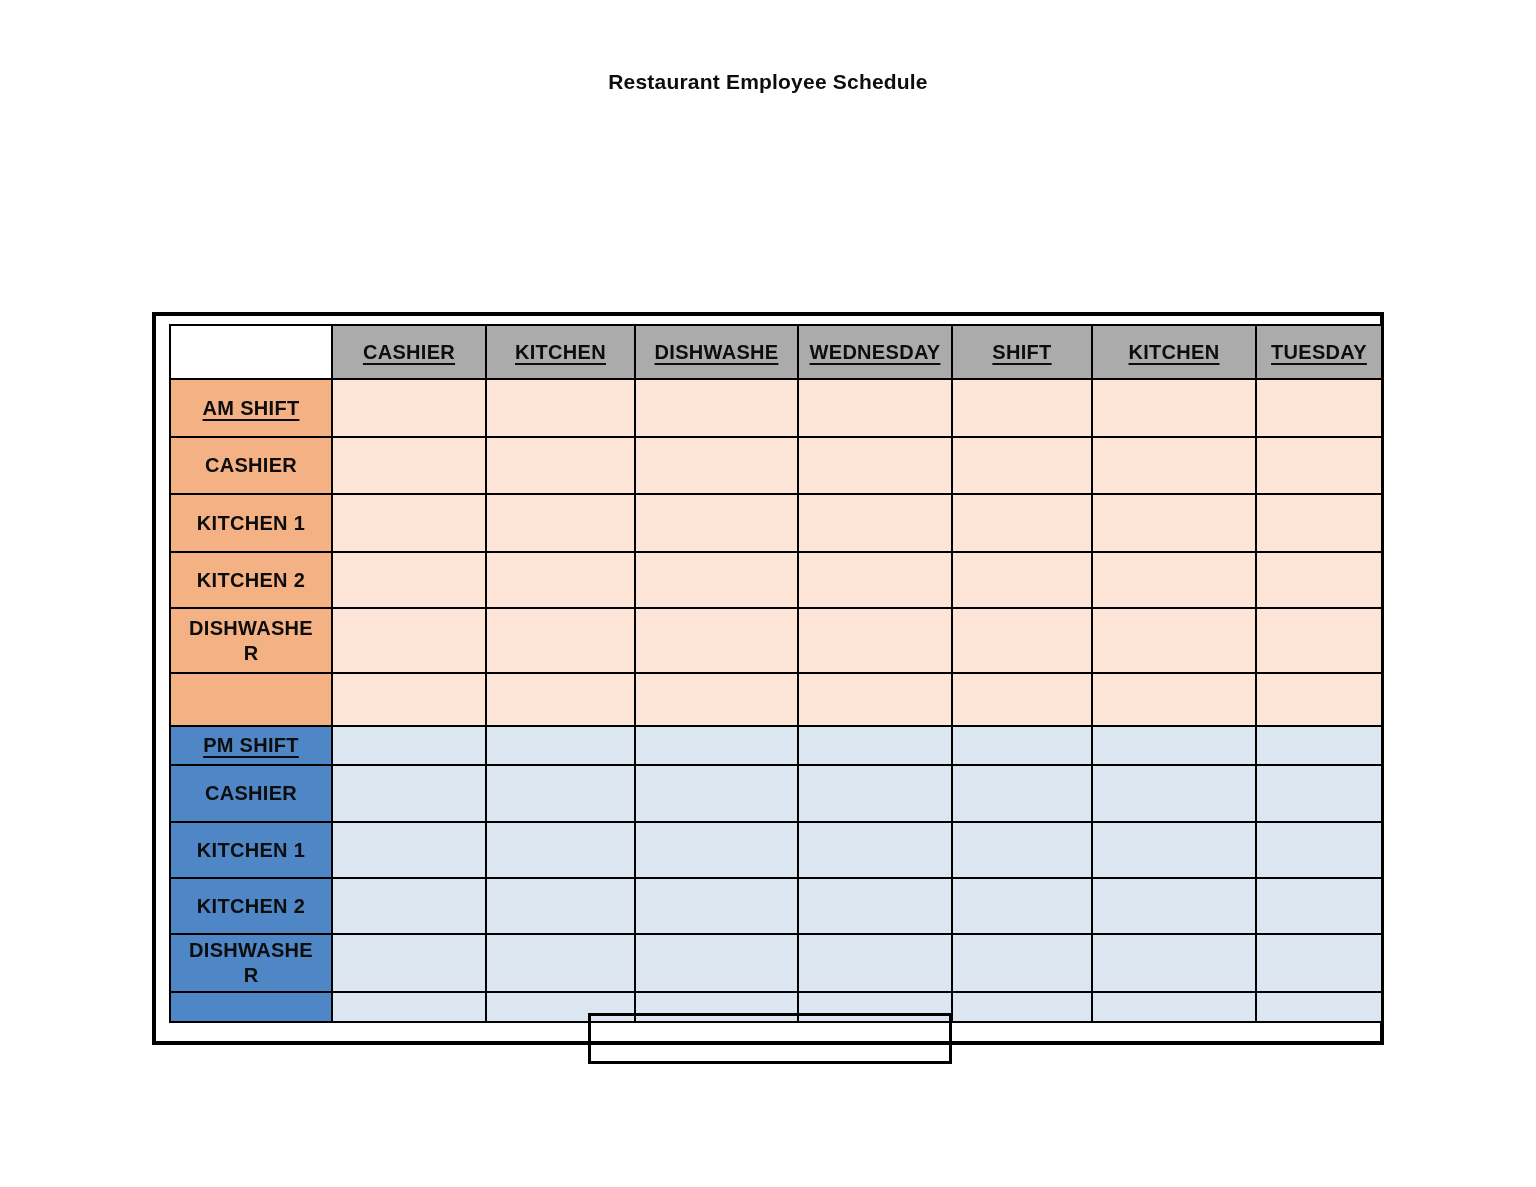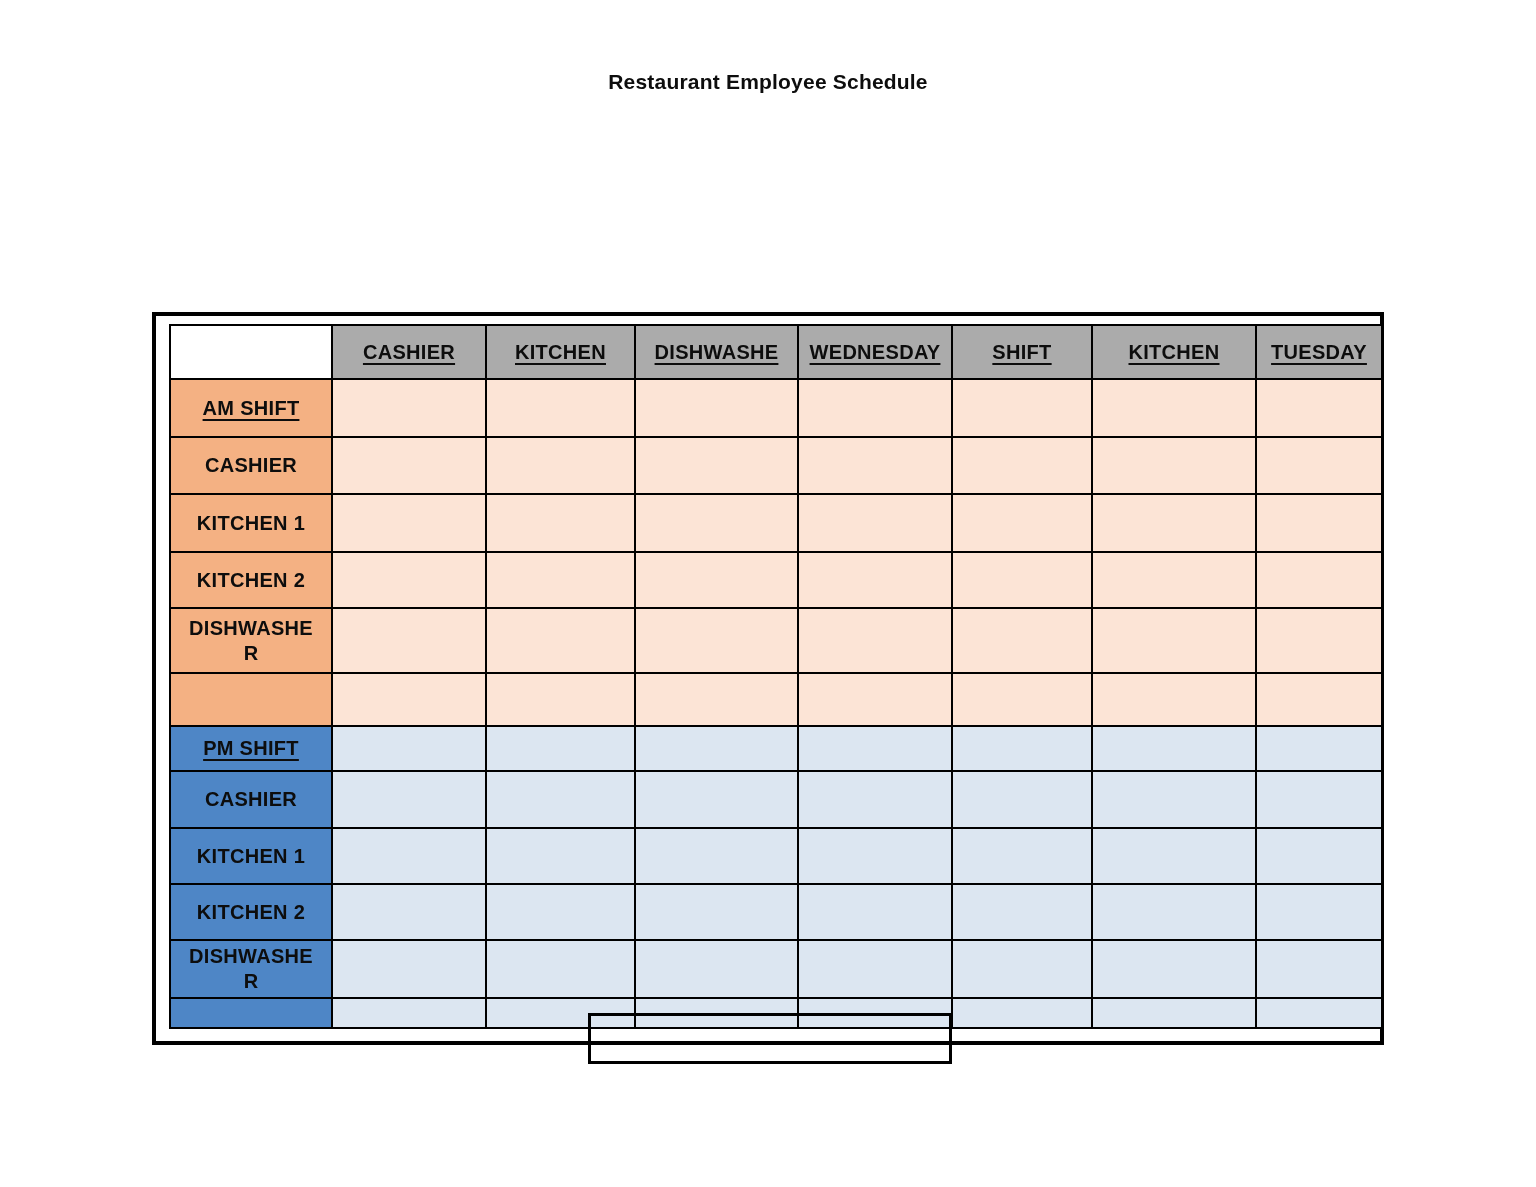--- a/index.html
+++ b/index.html
@@ -164,21 +164,21 @@
     <tr style="height:53px">
       <td class="am-lbl"></td>
       <td class="am-cell"></td>
       <td class="am-cell"></td>
       <td class="am-cell"></td>
       <td class="am-cell"></td>
       <td class="am-cell"></td>
       <td class="am-cell"></td>
       <td class="am-cell"></td>
     </tr>
-    <tr style="height:45px">
+    <tr style="height:39px">
       <td class="pm-lbl u">PM SHIFT</td>
       <td class="pm-cell"></td>
       <td class="pm-cell"></td>
       <td class="pm-cell"></td>
       <td class="pm-cell"></td>
       <td class="pm-cell"></td>
       <td class="pm-cell"></td>
       <td class="pm-cell"></td>
     </tr>
     <tr style="height:57px">

